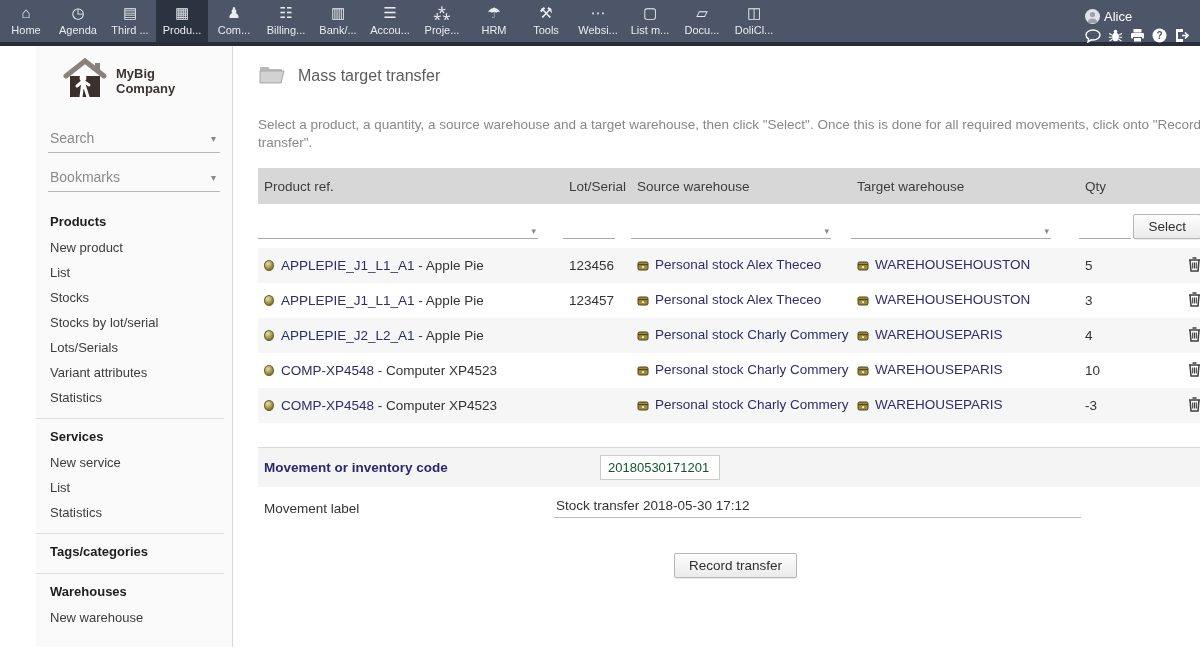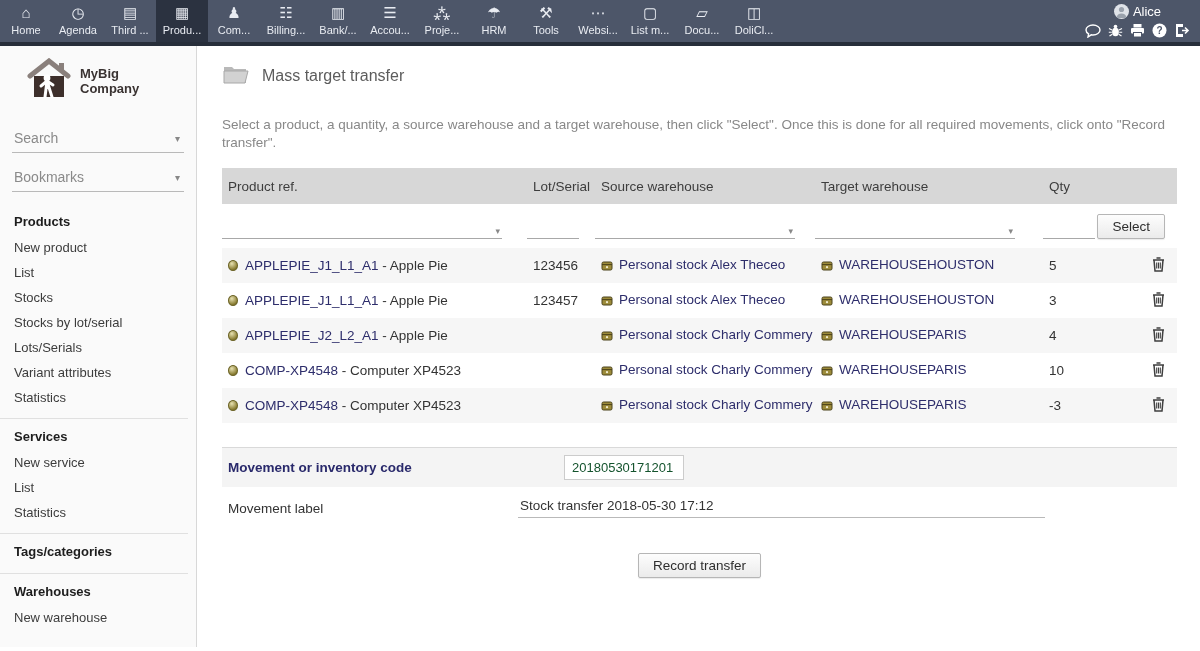--- a/index.html
+++ b/index.html
@@ -9,30 +9,30 @@
   
   .topbar { height:46px; background:#4d5669; border-bottom:4px solid #272e3a;
     display:flex; justify-content:space-between; align-items:stretch; }
   .tb-menu { display:flex; }
   .tb-item { width:52px; display:flex; flex-direction:column; align-items:center;
     justify-content:flex-start; padding-top:4px; cursor:pointer; }
   .tb-item.selected { background:#2b3240; }
   .tb-icon { color:#e9ecf2; font-size:15px; line-height:17px; height:17px; }
   .tb-label { color:#e9ecf2; font-size:11px; line-height:13px; margin-top:3px;
     max-width:50px; overflow:hidden; white-space:nowrap; }
-  .tb-right { display:flex; flex-direction:column; align-items:center;
-    padding:4px 10px 0 0; }
+  .tb-right { display:flex; flex-direction:column; align-items:flex-start;
+    padding:9px 10px 0 0; }
   .tb-user { display:flex; align-items:center; gap:4px; color:#fff; font-size:13px; }
   .tb-avatar { width:15px; height:15px; border-radius:50%; background:#dfe3e9;
     display:inline-flex; align-items:center; justify-content:center; overflow:hidden; }
   .tb-icons { display:flex; gap:7px; margin-top:4px; align-items:center; }
   .tb-icons svg { display:block; cursor:pointer; }
 
   
-  .layout { display:flex; height:601px; }
+  .layout { display:flex; height:601px;padding-left:36px; }
   .sidebar { width:197px; background:#fafafa; border-right:1px solid #d8d8d8;
     flex-shrink:0; }
   .main { flex:1; background:#fff; padding:16px 23px 0 25px; }
 
   
   .logo { display:flex; align-items:center; gap:8px; margin:12px 0 0 26px; }
   .logo-text { font-size:13px; font-weight:bold; color:#3a3332; line-height:15px; }
   .side-combo { position:relative; margin:0 12px; padding:6px 2px 6px 2px;
     border-bottom:1px solid #b9b9b9; color:#8a8a8a; font-size:14px; cursor:pointer; }
   .side-combo.first { margin-top:20px; }

